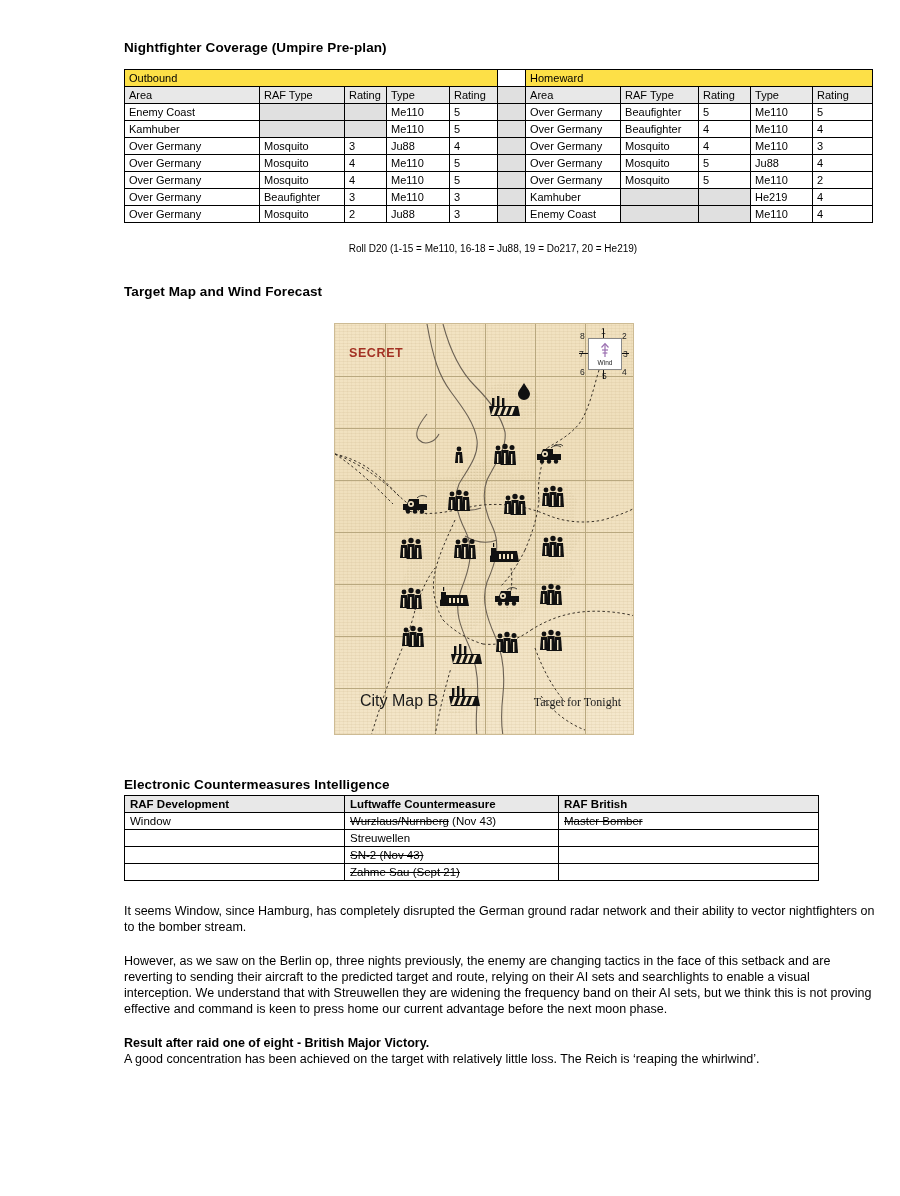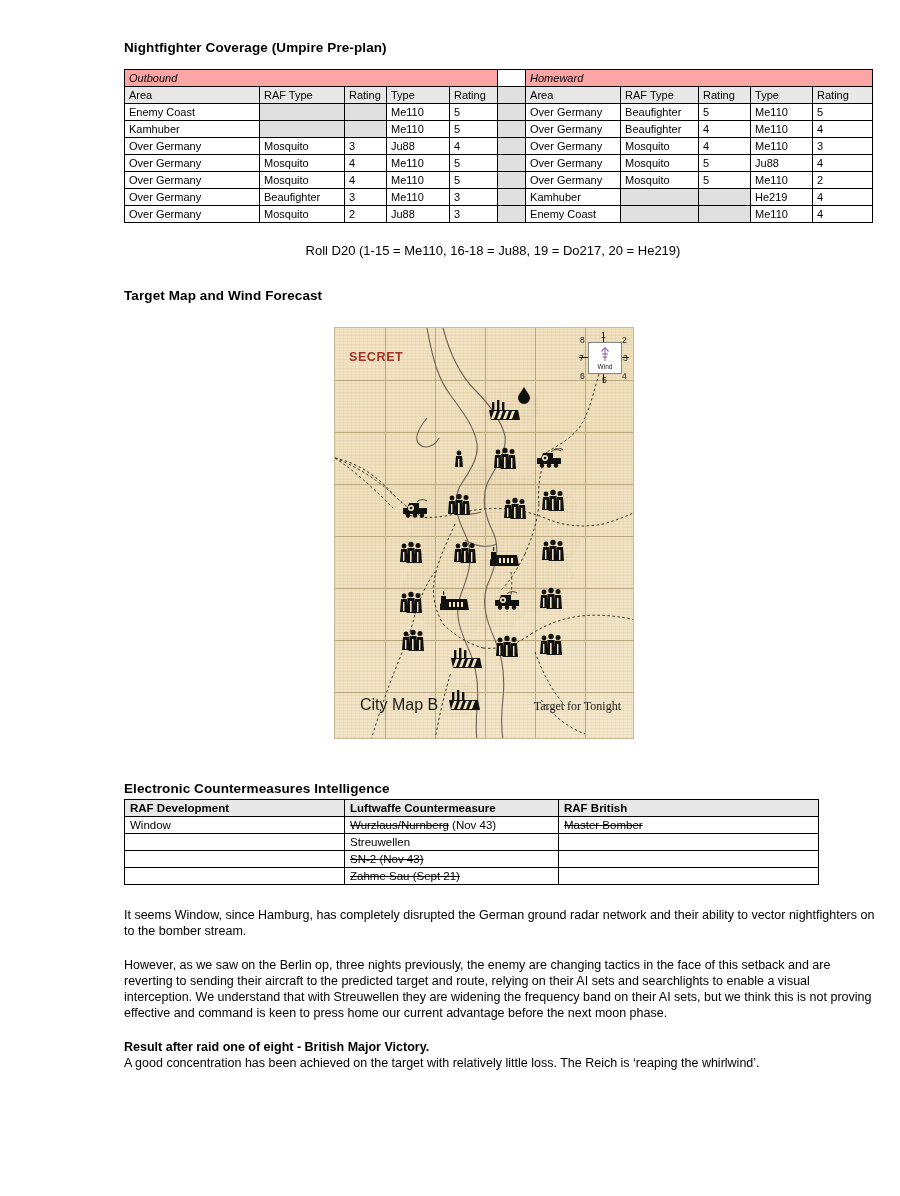--- a/index.html
+++ b/index.html
@@ -41,42 +41,41 @@
     height:14px;
     line-height:13px;
     font-weight:normal;
     text-align:left;
     vertical-align:middle;
     overflow:hidden;
     white-space:nowrap;
   }
   th.grouphead{
     text-align:center;
-    background:#fca5a5;
+    background:#fde047;
     font-weight:normal;
-    font-style:italic;
   }
   th.colhead{
     background:#e8e8e8;
     font-weight:bold;
     font-size:11px;
   }
   td.shaded{background:#e0e0e0;}
   td.spacer, th.spacer{
     border:none;
     background:#e0e0e0;
     border-left:1px solid #000;
     border-right:1px solid #000;
   }
   th.spacerblank{
     border:none;background:transparent;
   }
   .rollnote{
     text-align:center;
-    font-size:13px;
+    font-size:10px;
     margin-top:20px;
     margin-left:-10px;
   }
   
   .map-wrap{
     position:relative;
     width:300px;height:412px;
     margin:24px auto 0 auto;
     left:-14px;
   }

